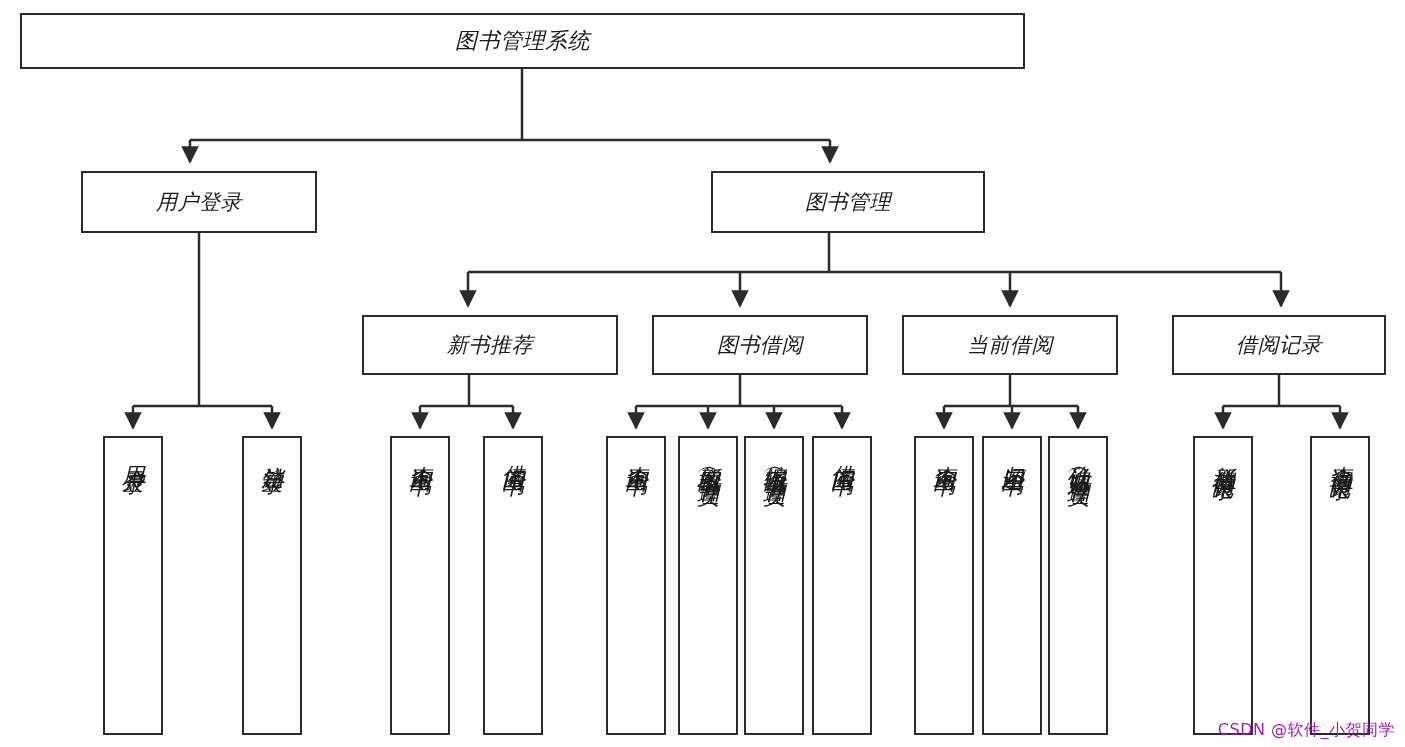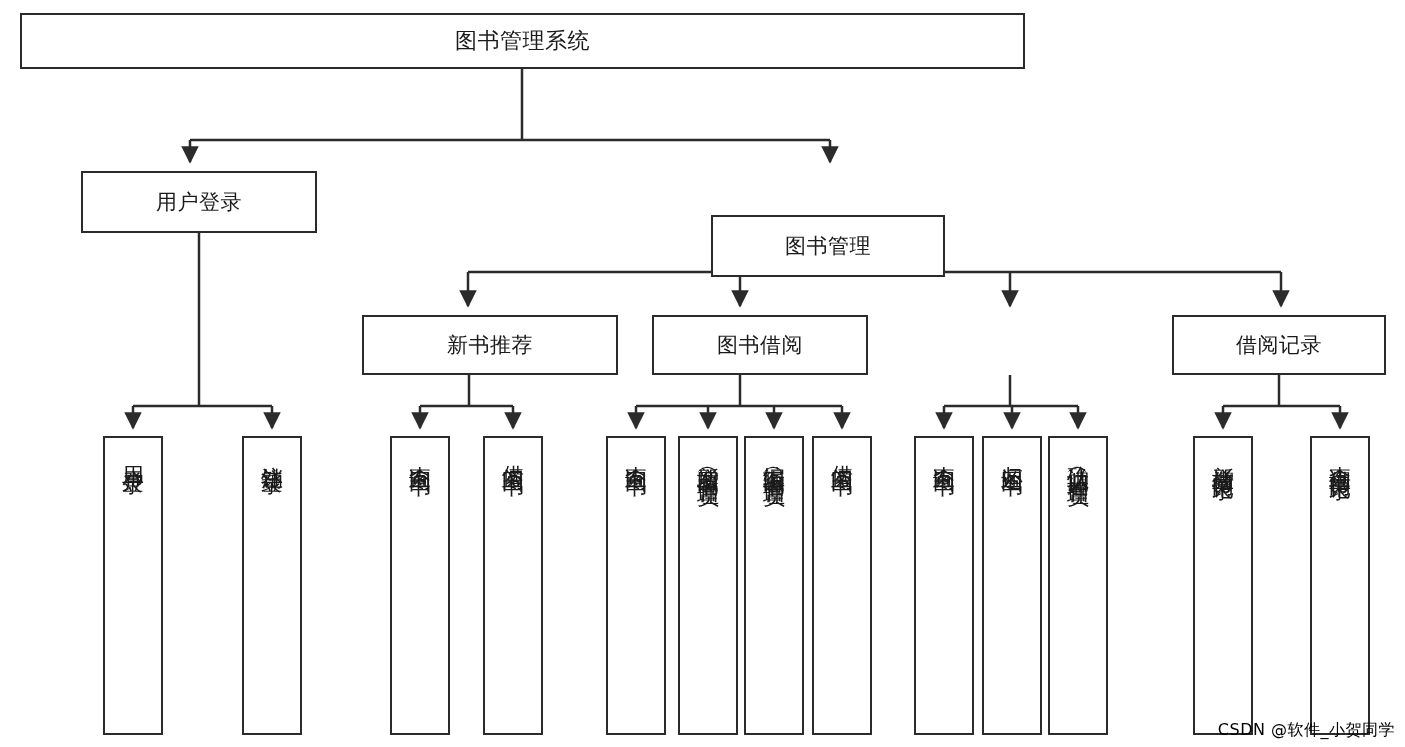--- a/index.html
+++ b/index.html
@@ -31,20 +31,21 @@
     background: #ffffff;
     border: 2px solid #2b2b2b;
     display: flex;
     align-items: center;
     justify-content: center;
     color: #1a1a1a;
   }
   .node .lbl {
     display: block;
     line-height: 1.18;
+    font-style: italic;
   }
   
   .node.h .lbl {
     font-size: 21px;
     letter-spacing: 0.5px;
     white-space: nowrap;
   }
   .node.root .lbl {
     font-size: 22px;
   }
@@ -60,21 +61,21 @@
     font-size: 22px;
     letter-spacing: 3px;
     line-height: 1;
     white-space: nowrap;
   }
   .watermark {
     position: absolute;
     right: 10px;
     bottom: 6px;
     font-size: 16px;
-    color: #000000;
+    color: #a21caf;
     letter-spacing: 0.5px;
     white-space: nowrap;
   }
 </style>
 </head>
 <body>
 
 <div id="canvas">
 
   <svg id="wires" viewBox="0 0 1405 747" xmlns="http://www.w3.org/2000/svg">
@@ -127,29 +128,32 @@
     </g>
   </svg>
 
   <div class="node h root" style="left:20px; top:13px; width:1005px; height:56px;">
     <span class="lbl">图书管理系统</span>
   </div>
 
   <div class="node h" style="left:81px; top:171px; width:236px; height:62px;">
     <span class="lbl">用户登录</span>
   </div>
-  <div class="node h" style="left:711px; top:171px; width:234px; height:62px;margin-top:44px;">
+  <div class="node h" style="left:711px; top:171px; width:274px; height:62px;">
     <span class="lbl">图书管理</span>
   </div>
 
   <div class="node h" style="left:362px; top:315px; width:256px; height:60px;">
     <span class="lbl">新书推荐</span>
   </div>
   <div class="node h" style="left:652px; top:315px; width:216px; height:60px;">
     <span class="lbl">图书借阅</span>
+  </div>
+  <div class="node h" style="left:902px; top:315px; width:216px; height:60px;">
+    <span class="lbl">当前借阅</span>
   </div>
   <div class="node h" style="left:1172px; top:315px; width:214px; height:60px;">
     <span class="lbl">借阅记录</span>
   </div>
 
   <div class="node v" style="left:103px; top:436px; width:60px; height:299px;">
     <span class="lbl">用户登录</span>
   </div>
   <div class="node v" style="left:242px; top:436px; width:60px; height:299px;">
     <span class="lbl">注销登录</span>

